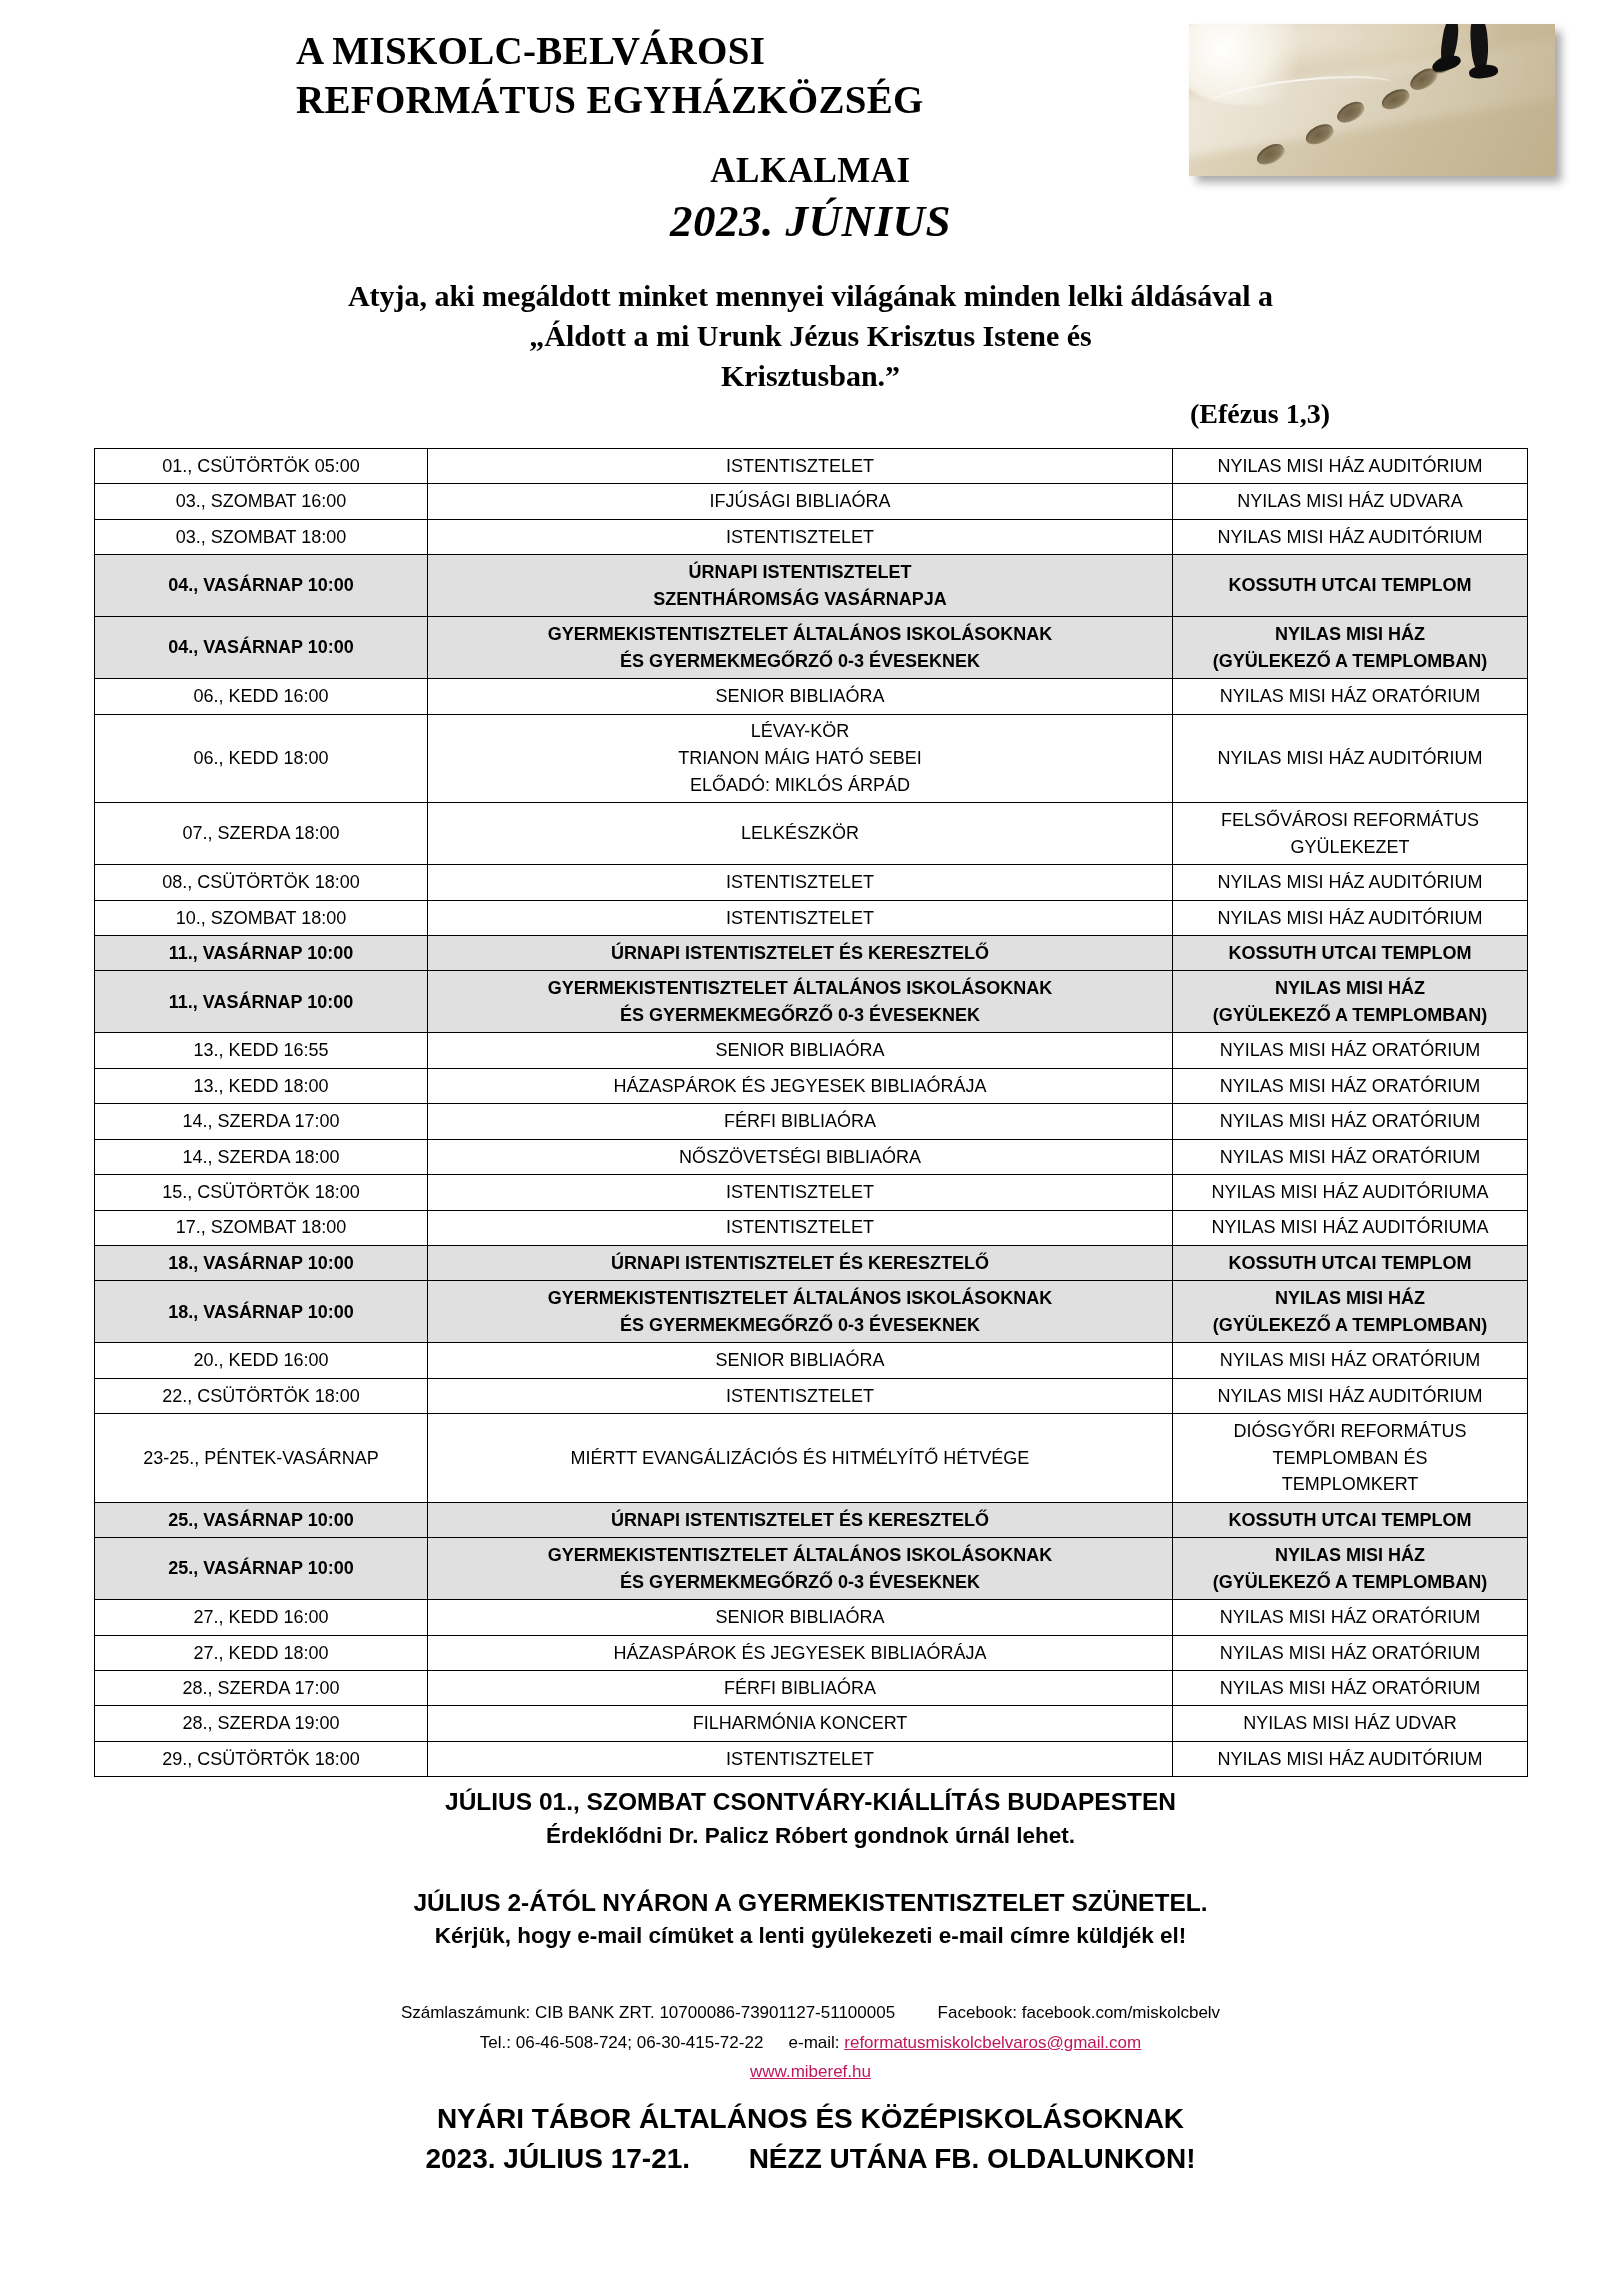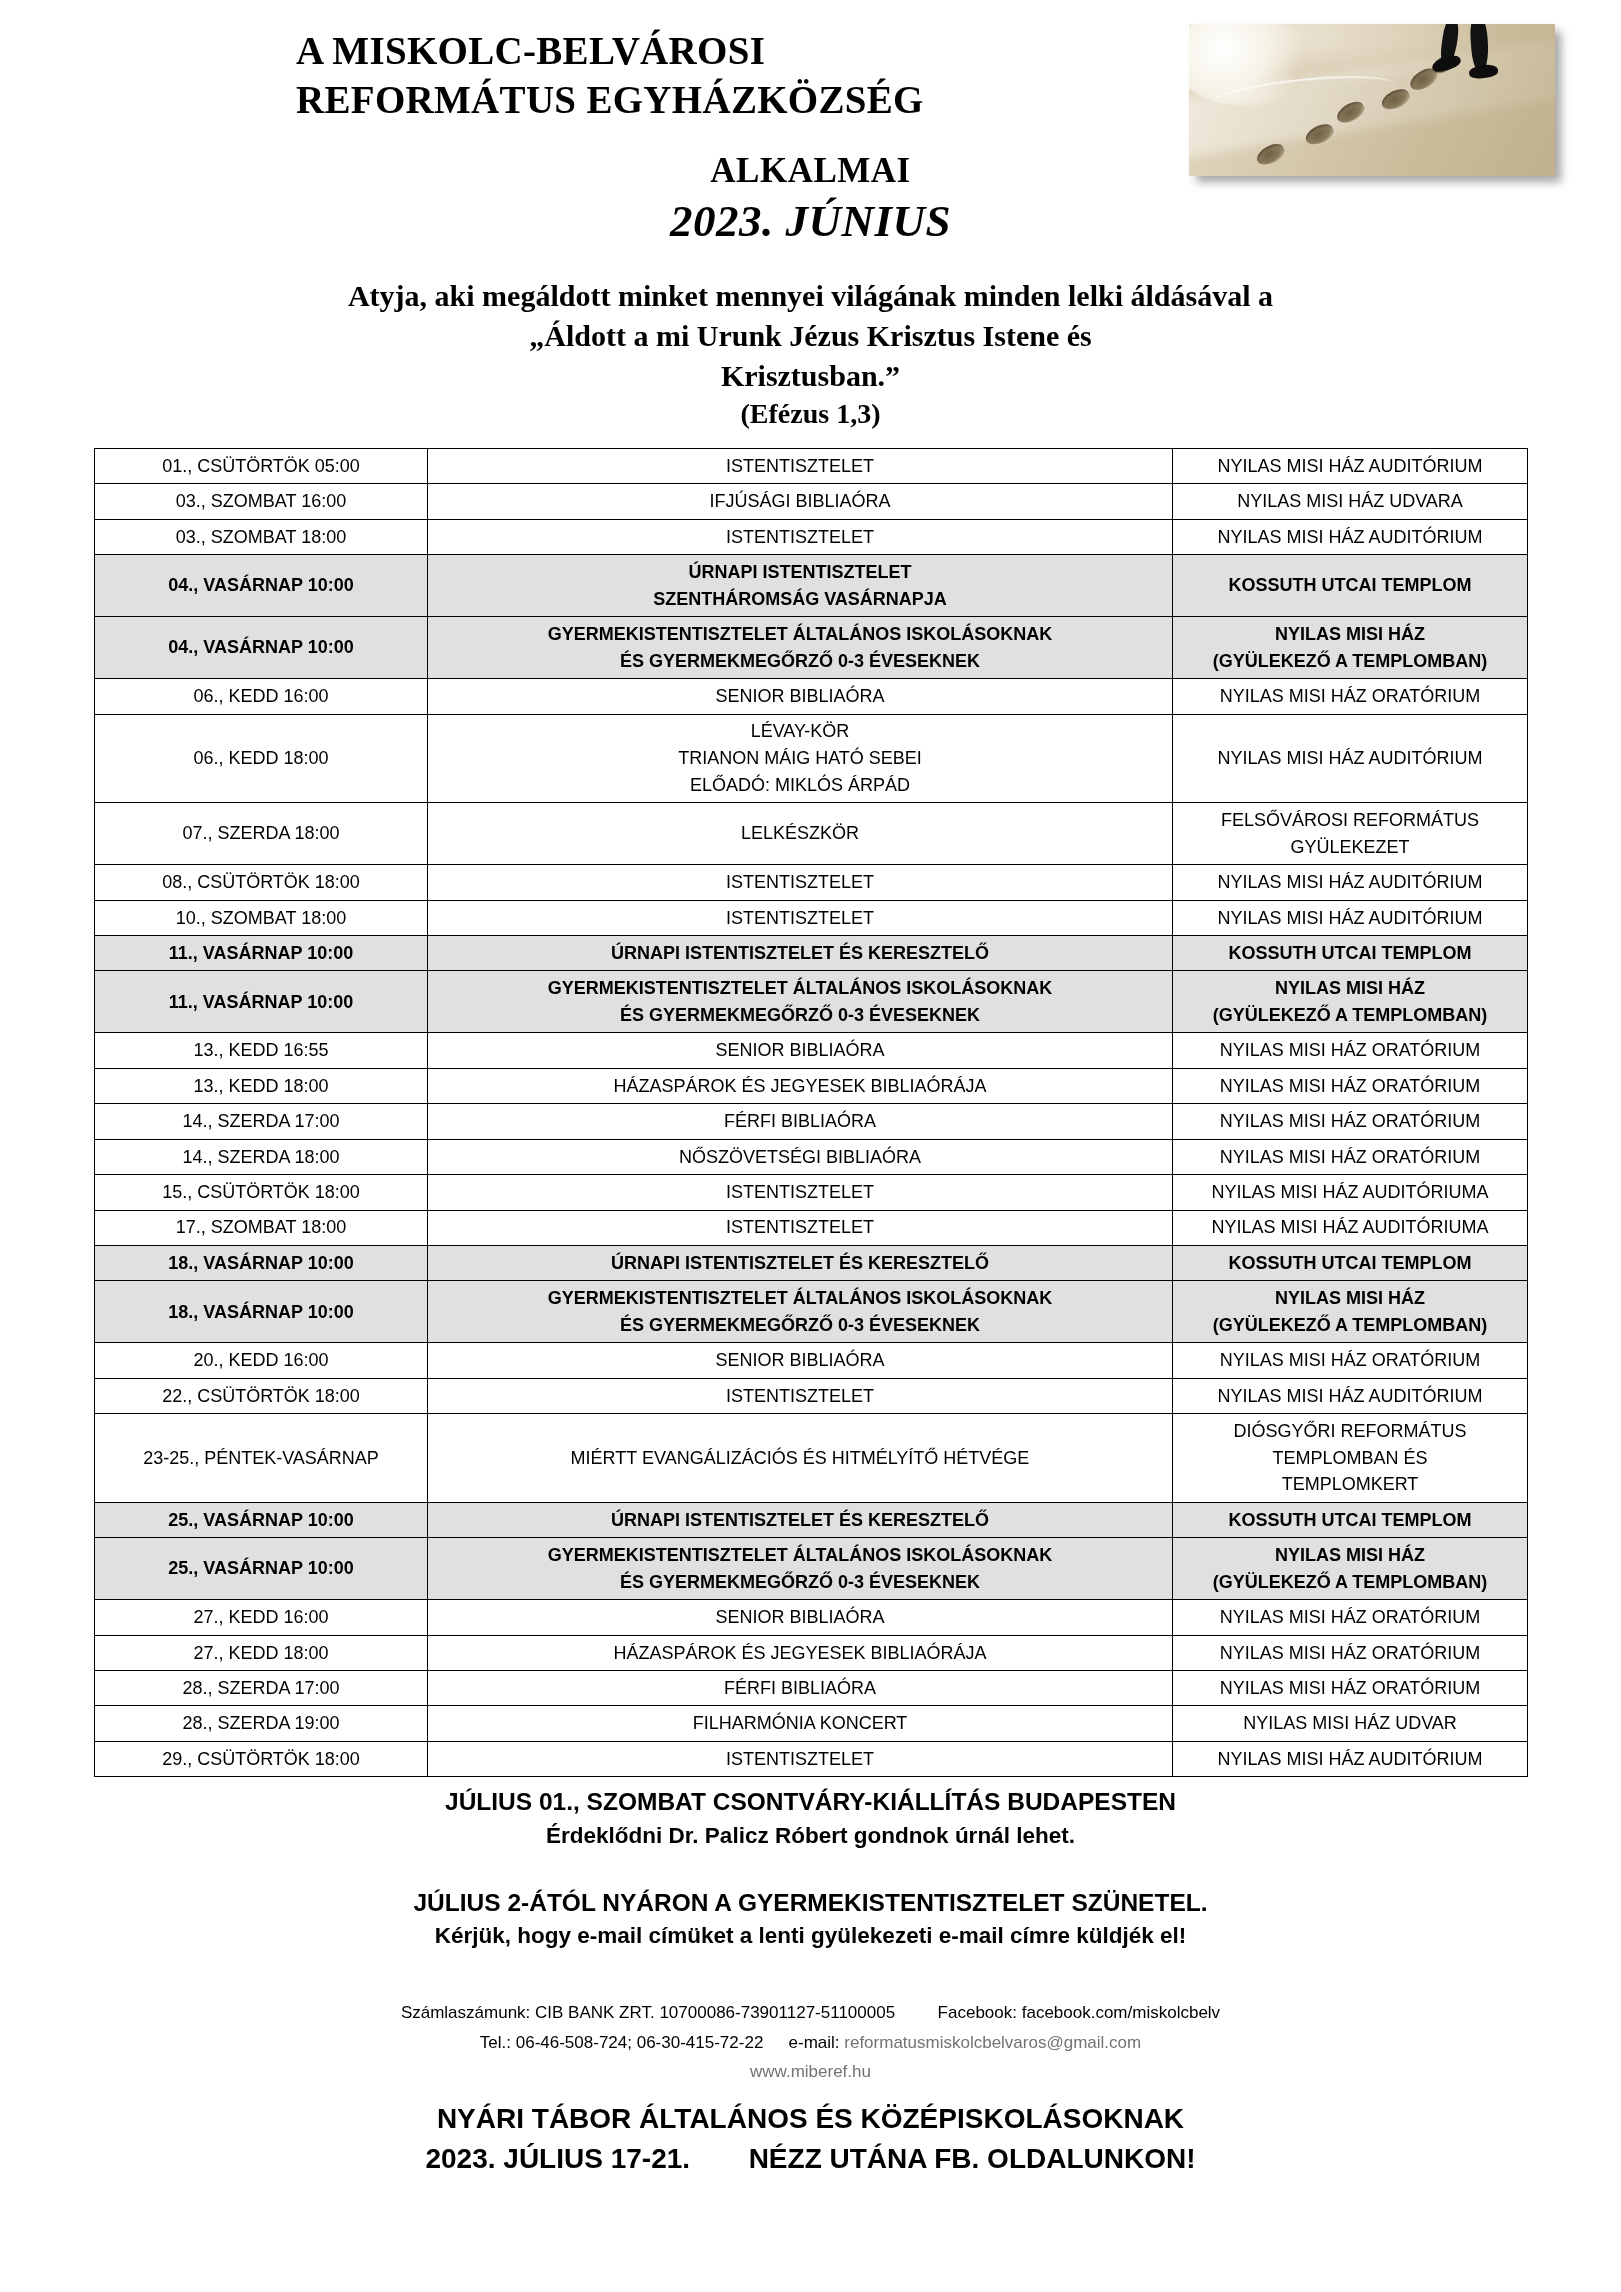--- a/index.html
+++ b/index.html
@@ -133,21 +133,21 @@
     font-size: 30px;
     line-height: 1.34;
     text-align: center;
     width: 1039px;
     margin: 29px auto 0 auto;
   }
   .verse-ref {
     font-family: "Liberation Serif", serif;
     font-weight: bold;
     font-size: 28px;
-    text-align: center;
+    text-align: right;
     width: 1039px;
     margin: 2px auto 0 auto;
   }
 
   
   .schedule-wrap {
     margin: 17.6px auto 0 auto;
     width: 1433px;
   }
   table.schedule {
@@ -189,21 +189,22 @@
   .gap-md { height: 33px; }
   .contact {
     width: 1433px;
     margin: 12px auto;
     text-align: center;
     font-size: 17px;
     line-height: 1.75;
   }
   .contact .sep { display: inline-block; width: 33px; }
   .link {
-    color: #737373;
+    color: #be185d;
+    text-decoration: underline;
   }
   .camp {
     width: 1433px;
     margin: 5.9px auto 0 auto;
     text-align: center;
   }
   .camp-line {
     font-size: 28px;
     font-weight: bold;
     line-height: 1.42;

